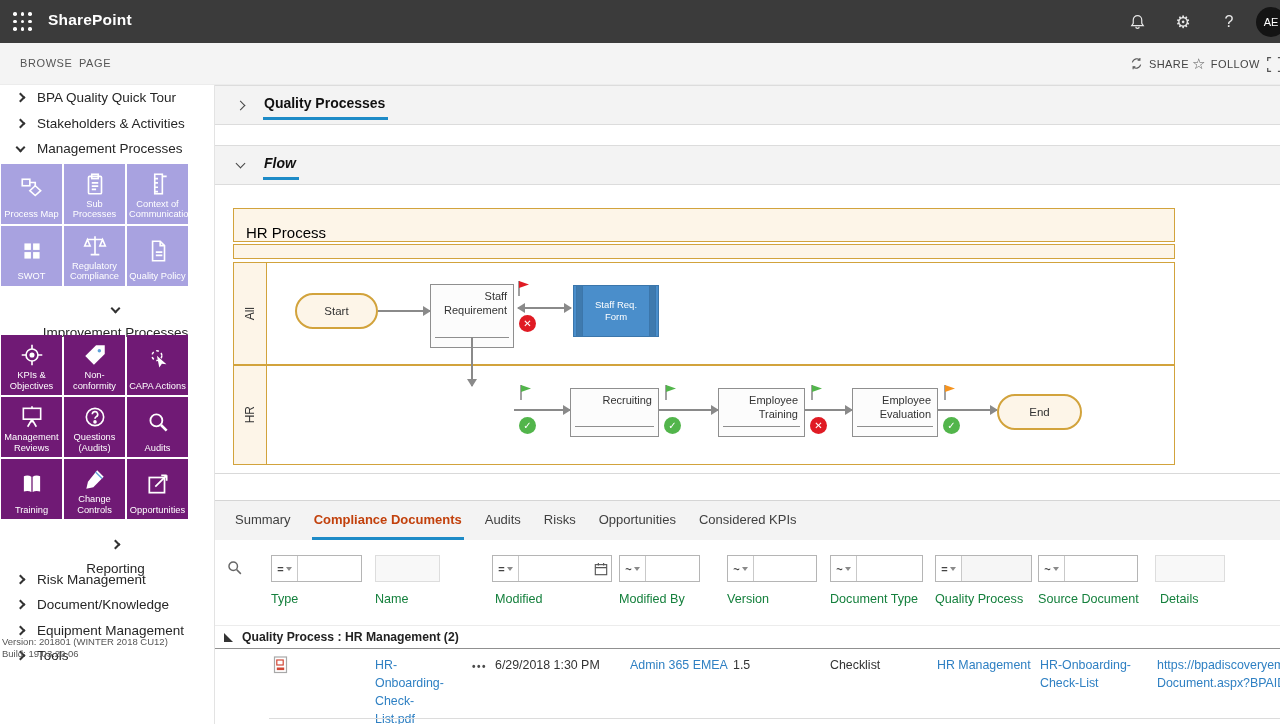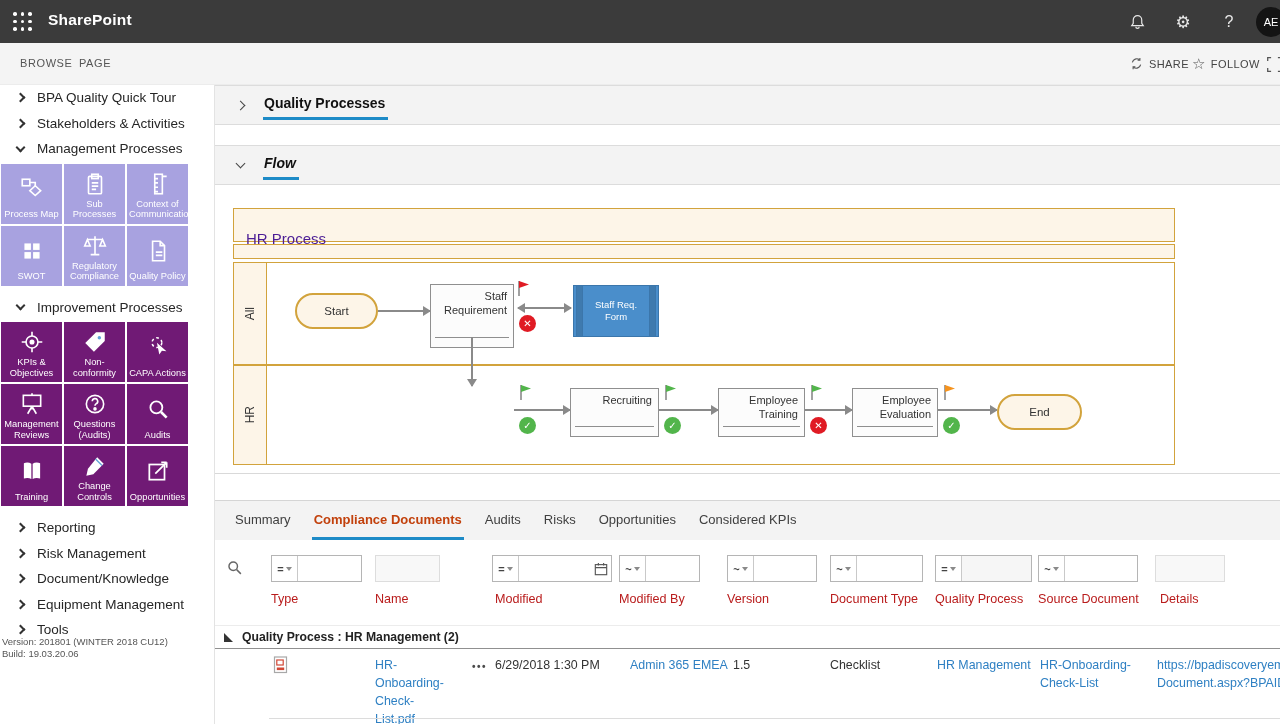--- a/index.html
+++ b/index.html
@@ -34,39 +34,39 @@
               cursor:pointer; color:#262626; font-size:13.5px; }
   .chev { width:7px; height:7px; border-right:2px solid #333; border-bottom:2px solid #333; flex:0 0 auto; }
   .chev.right { transform:rotate(-45deg); }
   .chev.down  { transform:rotate(45deg); margin-top:-3px; }
   .tile-grid { display:grid; grid-template-columns:repeat(3,61px); gap:2px; padding-left:1px; margin-top:2px; }
   .tile { width:61px; height:60px; display:flex; flex-direction:column; cursor:pointer; color:#fff; }
   .tile.purple { background:#a8a2e0; }
   .tile.blue   { background:#701a75; }
   .tile-icon { flex:1; display:flex; align-items:center; justify-content:center; padding-top:5px; }
   .tile-label { font-size:9.3px; line-height:1.12; text-align:center; padding:0 2px 4px 2px; }
-  .mt8 { margin-top:9px; }
+  .mt8 { margin-top:22px;flex-direction:column; }
   #version-block { position:absolute; left:2px; top:551px; font-size:9.5px; color:#555; line-height:1.25; }
 
   
   #main { position:absolute; left:215px; top:85px; width:1065px; height:639px; }
   .sec-head { position:absolute; left:0; width:1065px; height:40px; background:#f3f3f3;
               border-top:1px solid #dcdcdc; border-bottom:1px solid #dcdcdc; }
   .sec-chev { position:absolute; left:22px; top:16px; width:7px; height:7px;
               border-right:1.8px solid #444; border-bottom:1.8px solid #444; cursor:pointer; }
   .sec-title { position:absolute; left:48px; top:9px; font-size:14px; font-weight:bold; color:#111;
                padding:0 3px 6px 1px; border-bottom:3px solid #1e8bc7; cursor:pointer; }
   #flow-body { position:absolute; left:0; top:100px; width:1065px; height:289px; background:#fff;
                border-bottom:1px solid #d9d9d9; }
 
   
   #diagram { position:absolute; left:18px; top:23px; width:942px; height:257px; }
   .dg-band { position:absolute; left:0; width:942px; background:#fdf5e8; border:1.5px solid #d2a33c; }
   #dg-title { top:0; height:34px; }
-  #dg-title span { position:absolute; left:12px; top:21px; font-size:15px; color:#4c1d95; }
+  #dg-title span { position:absolute; left:12px; top:15px; font-size:15px; color:#000000; }
   #dg-band2 { top:36px; height:15px; }
   .lane { position:absolute; left:0; width:942px; background:#fff; border:1.5px solid #d2a33c; }
   #lane-all { top:54px; height:103px; }
   #lane-hr  { top:157px; height:100px; }
   .lane-label { position:absolute; left:0; top:0; bottom:0; width:33px; background:#fdf5e8;
                 border-right:1.5px solid #d2a33c; display:flex; align-items:center; justify-content:center; }
   .lane-label span { writing-mode:vertical-rl; transform:rotate(180deg); font-size:12px; color:#333; }
 
   .pill { position:absolute; border:2px solid #d2a33c; border-radius:18px; background:#fdf5e8;
           display:flex; align-items:center; justify-content:center; font-size:11.5px; color:#333; cursor:pointer; }
@@ -109,21 +109,21 @@
          gap:2px; font-size:11px; color:#444; cursor:pointer; flex:0 0 auto; }
   .caret { width:0; height:0; border-left:3.5px solid transparent; border-right:3.5px solid transparent;
            border-top:4px solid #8a8a8a; margin-top:1px; }
   .fin { flex:1; min-width:0; border:0; outline:none; background:transparent; font-size:12px; padding:0 4px; }
   .fin.gray { background:#f6f6f6; }
   .fsolo { position:absolute; top:470px; height:27px; border:1px solid #ddd; background:#f8f8f8;
            outline:none; font-size:12px; padding:0 4px; }
   .fcal { width:20px; display:flex; align-items:center; justify-content:center; cursor:pointer; flex:0 0 auto; }
   #search-ic { position:absolute; left:11px; top:474px; cursor:pointer; }
 
-  .colh { position:absolute; top:507px; font-size:12.6px; color:#b91c1c; cursor:pointer; white-space:nowrap; }
+  .colh { position:absolute; top:507px; font-size:12.6px; color:#15803d; cursor:pointer; white-space:nowrap; }
 
   #group-row { position:absolute; left:0; top:540px; width:1065px; height:24px; border-top:1px solid #ececec;
                border-bottom:1px solid #909090; }
   .gtri { position:absolute; left:9px; top:7px; width:9px; height:9px; background:#333;
           clip-path:polygon(0 0, 100% 100%, 0 100%); cursor:pointer; }
   .gtxt { position:absolute; left:27px; top:4px; font-size:12.2px; font-weight:bold; color:#222; }
 
   #data-row { position:absolute; left:0; top:565px; width:1065px; height:69px; }
   #data-row .sep { position:absolute; left:54px; right:0; bottom:0; height:1px; background:#dcdcdc; }
   .cell { position:absolute; top:7px; font-size:12.4px; color:#333; line-height:1.45; }

